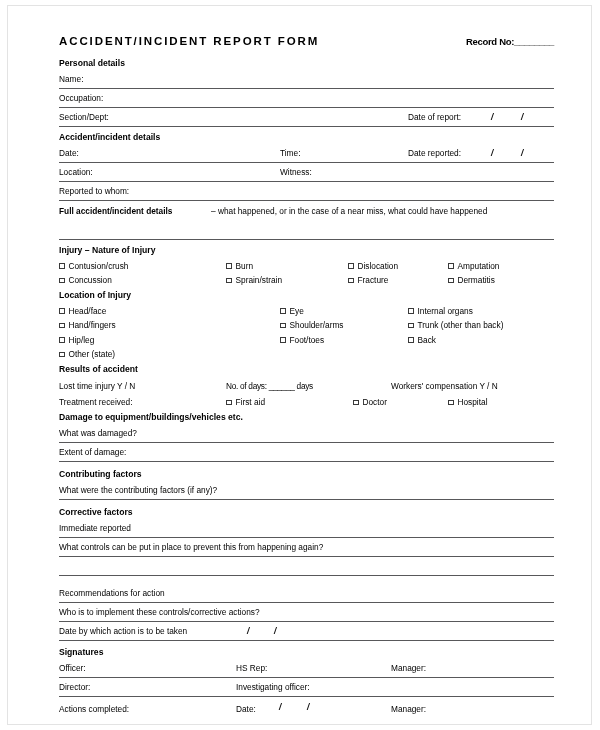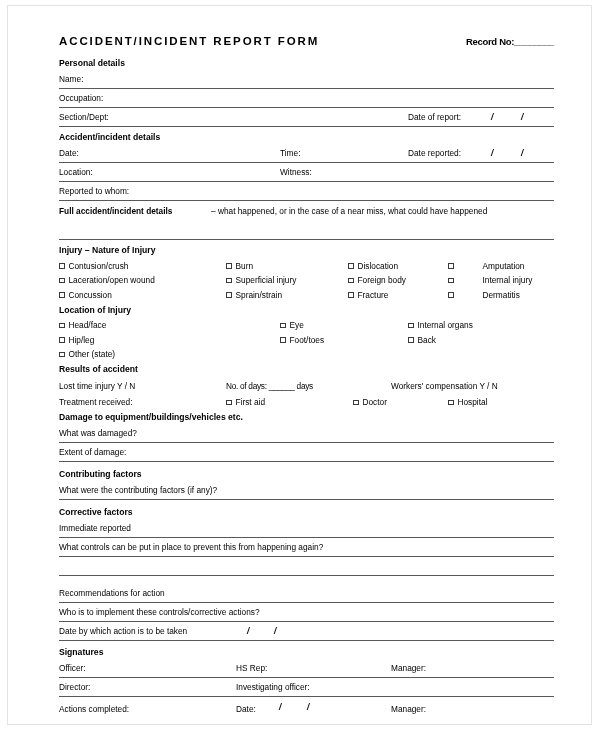--- a/index.html
+++ b/index.html
@@ -111,21 +111,21 @@
     box-sizing: border-box;
     flex: none;
     position: relative;
     top: 0.5px;
   }
 
   
   .c1 { left: 0px; }
   .c2 { left: 167px; }
   .c3 { left: 289px; }
-  .c4 { left: 389px; gap: 25px; }
+  .c4 { left: 389px; }
 
   .m1 { left: 0px; }
   .m2 { left: 221px; justify-content: flex-end; }
   .m3 { left: 349px; }
 
   .t2 { left: 167px; }
   .t3 { left: 294px; }
   .t4 { left: 389px; }
 
   .s1 { left: 0px; }
@@ -201,68 +201,64 @@
           <span>Dislocation</span>
         </span>
       <span class="cb c4">
           <i class="box"></i>
           <span>Amputation</span>
         </span>
     </div>
     <div class="cb-row">
       <span class="cb c1">
           <i class="box"></i>
-          <span>Laceration/open wound</span>
+          <span>Concussion</span>
         </span>
       <span class="cb c2">
           <i class="box"></i>
-          <span>Superficial injury</span>
+          <span>Sprain/strain</span>
         </span>
       <span class="cb c3">
           <i class="box"></i>
-          <span>Foreign body</span>
+          <span>Fracture</span>
         </span>
       <span class="cb c4">
           <i class="box"></i>
-          <span>Internal injury</span>
-        </span>
-    </div>
-    <div class="cb-row">
-      <span class="cb c1">
-          <i class="box"></i>
-          <span>Concussion</span>
-        </span>
-      <span class="cb c2">
-          <i class="box"></i>
-          <span>Sprain/strain</span>
-        </span>
-      <span class="cb c3">
-          <i class="box"></i>
-          <span>Fracture</span>
-        </span>
-      <span class="cb c4">
-          <i class="box"></i>
           <span>Dermatitis</span>
         </span>
     </div>
 
     <div class="section-head" style="margin-top:2px">Location of Injury</div>
 
     <div class="cb-row">
       <span class="cb m1">
           <i class="box"></i>
           <span>Head/face</span>
         </span>
       <span class="cb m2">
           <i class="box"></i>
           <span>Eye</span>
         </span>
       <span class="cb m3">
           <i class="box"></i>
           <span>Internal organs</span>
+        </span>
+    </div>
+    <div class="cb-row">
+      <span class="cb m1">
+          <i class="box"></i>
+          <span>Hand/fingers</span>
+        </span>
+      <span class="cb m2">
+          <i class="box"></i>
+          <span>Shoulder/arms</span>
+        </span>
+      <span class="cb m3">
+          <i class="box"></i>
+          <span>Trunk (other than back)</span>
         </span>
     </div>
     <div class="cb-row">
       <span class="cb m1">
           <i class="box"></i>
           <span>Hip/leg</span>
         </span>
       <span class="cb m2">
           <i class="box"></i>
           <span>Foot/toes</span>

